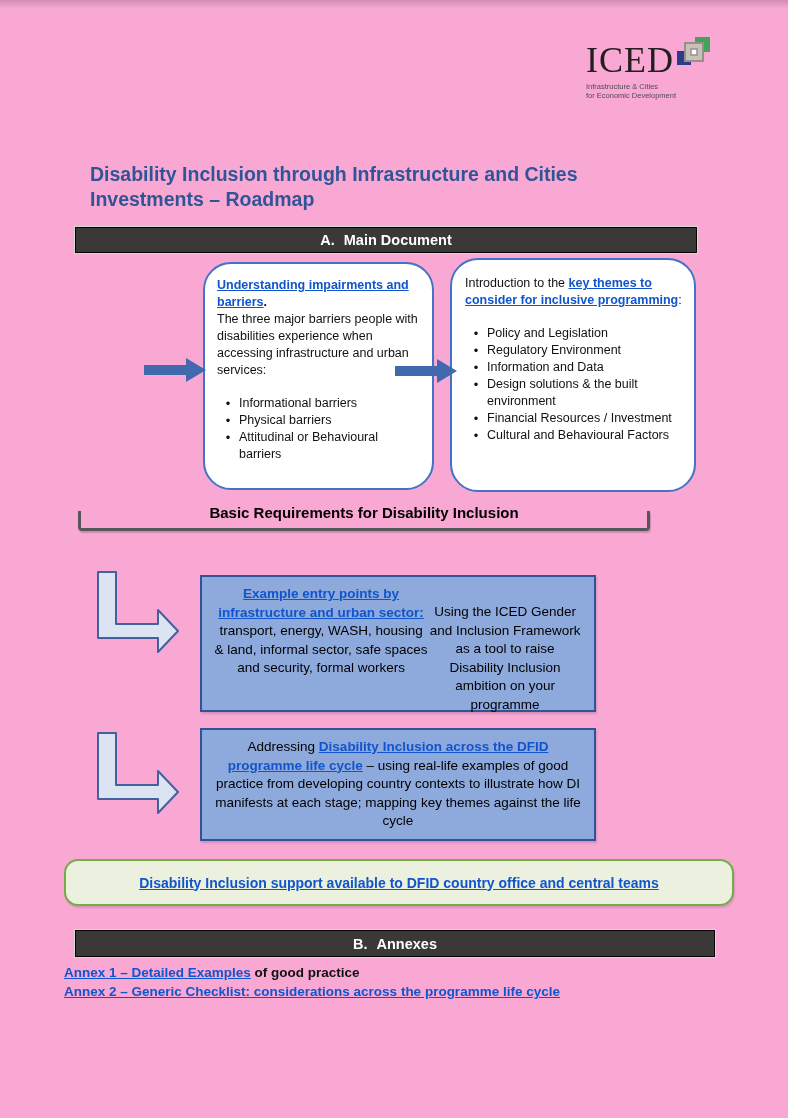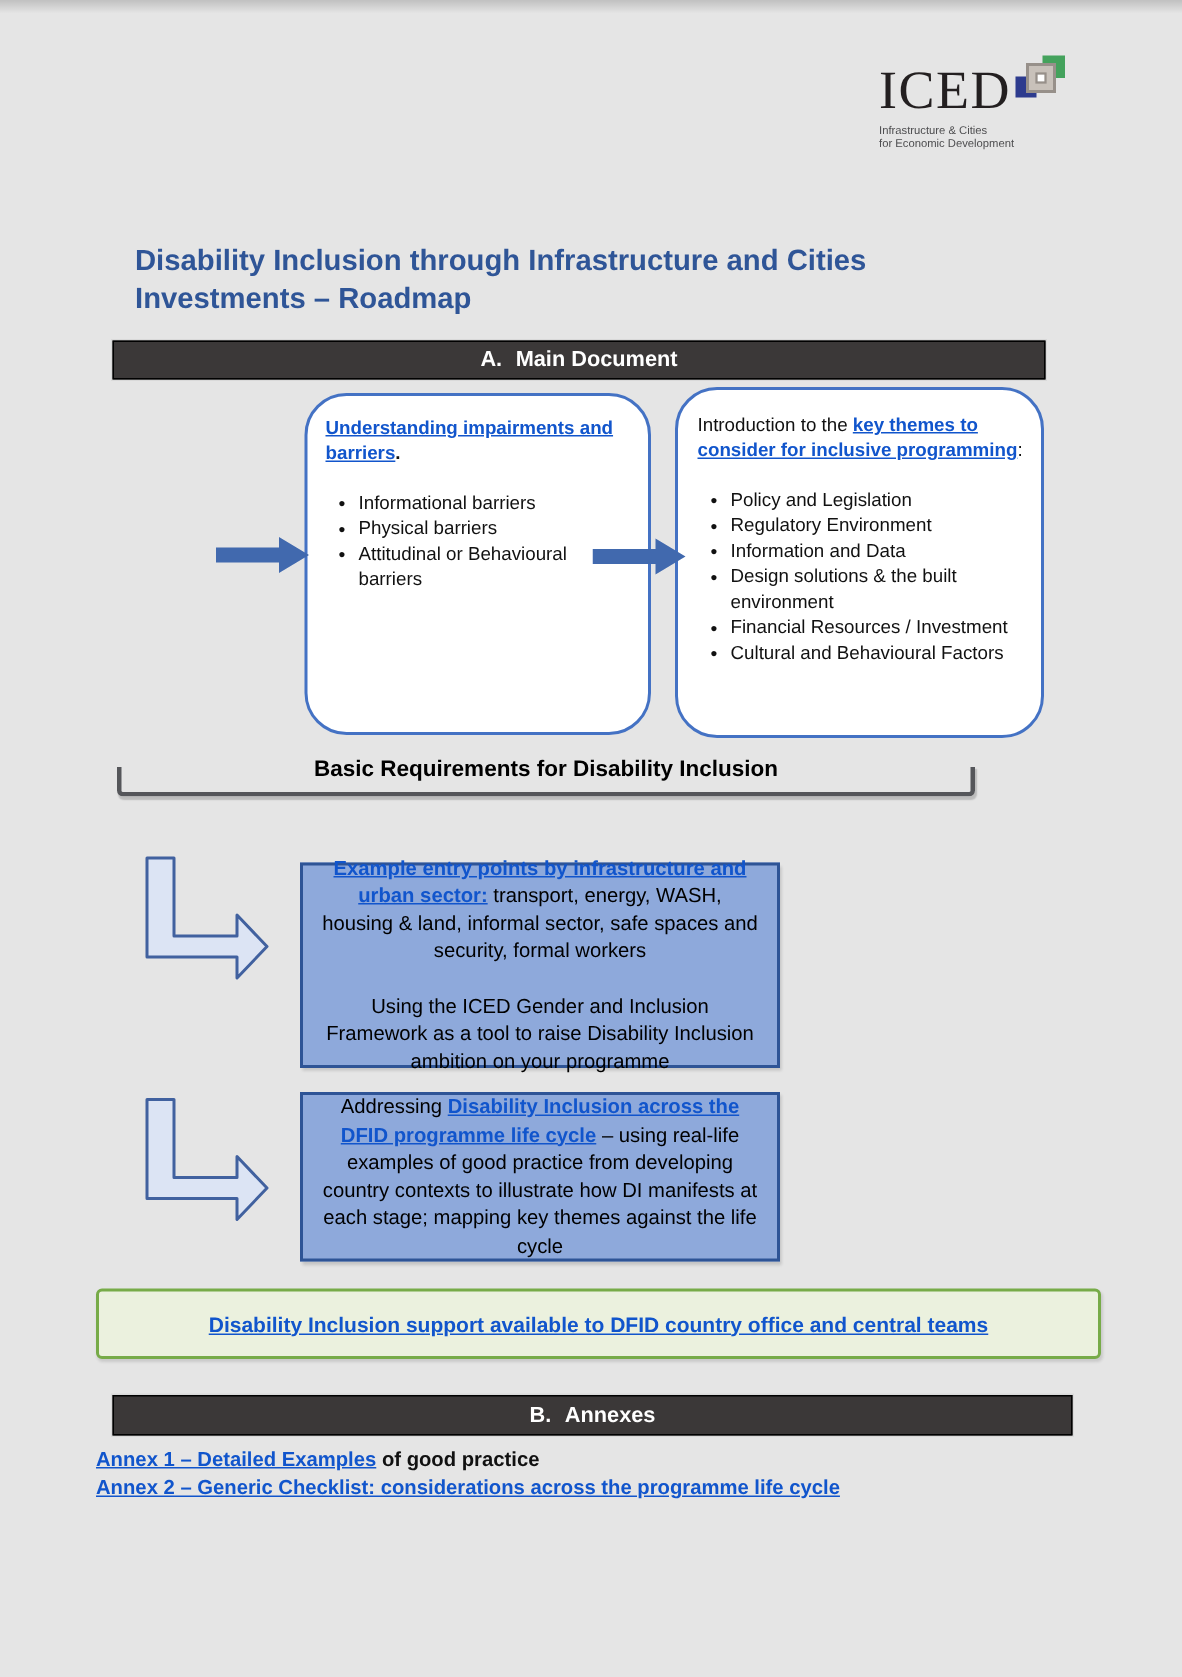--- a/index.html
+++ b/index.html
@@ -1,18 +1,18 @@
 <!DOCTYPE html>
 <html><head>
 <meta charset="utf-8">
 <style>
   * { margin:0; padding:0; box-sizing:border-box; }
   html,body { background:#fff; }
   body { font-family:"Liberation Sans", sans-serif; color:#111; }
-  .page { position:relative; width:788px; height:1118px; background:#e5e5e5; overflow:hidden; }
+  .page { position:relative; width:788px; height:1118px; background:#f9a8d4; overflow:hidden; }
   .page::before { content:""; position:absolute; left:0; top:0; width:100%; height:9px;
     background:linear-gradient(to bottom, rgba(0,0,0,0.16), rgba(0,0,0,0)); pointer-events:none; }
 
   
   .logo { position:absolute; left:586px; top:40px; width:170px; }
   .logo-row { display:flex; align-items:flex-start; }
   .logo-word { font-family:"Liberation Serif", serif; font-size:36px; line-height:40px; color:#231f20; letter-spacing:1px; }
   .logo-mark { margin-left:2px; margin-top:-4px; }
   .logo-tag { font-size:7.5px; line-height:9px; color:#4d4d4f; margin-top:2px; }
 
@@ -46,34 +46,34 @@
 
   
   .brace-caption { position:absolute; left:78px; top:504px; width:572px; text-align:center;
     font-size:15px; font-weight:bold; color:#000; z-index:2; }
   .brace { position:absolute; left:78px; top:511px; width:572px; height:20px;
     border-left:3px solid #55565a; border-right:3px solid #55565a; border-bottom:3px solid #55565a;
     border-bottom-left-radius:4px; border-bottom-right-radius:4px;
     box-shadow:1px 2px 1px rgba(0,0,0,0.18); }
 
   
-  .bluebox { position:absolute; left:200px; width:320px; background:#8ea9db; border:2px solid #2e5496;
+  .bluebox { position:absolute; left:200px; width:396px; background:#8ea9db; border:2px solid #2e5496;
     font-size:13.5px; line-height:18.5px; text-align:center; color:#000;
-    display:flex; flex-direction:column; justify-content:center; padding:8px 12px;
+    display:flex; flex-direction:row; justify-content:center; padding:8px 12px;
     box-shadow:1px 2px 2px rgba(0,0,0,0.15); }
   .bluebox-1 { top:575px; height:137px; }
   .bluebox-2 { top:728px; height:113px; }
   .bluebox p + p { margin-top:18px; }
   .elbow { position:absolute; left:88px; }
   .elbow-1 { top:568px; }
   .elbow-2 { top:729px; }
 
   
   .greenbox { position:absolute; left:64px; top:859px; width:670px; height:47px;
-    background:#ebf1de; border:2.5px solid #77ab48; border-radius:4px;
+    background:#ebf1de; border:2.5px solid #77ab48; border-radius:14px;
     display:flex; align-items:center; justify-content:center;
     font-size:14px; font-weight:bold; box-shadow:1px 2px 2px rgba(0,0,0,0.12); }
 
   
   .annexes { position:absolute; left:64px; top:963px; font-size:13.5px; line-height:19px; font-weight:bold; }
 </style>
 </head>
 <body>
 
 <div class="page">
@@ -101,20 +101,21 @@
   <div class="section-bar bar-a">
     <span class="num">A.</span>
     <span>Main Document</span>
   </div>
 
 
   <div class="rbox box-mid">
     <div>
       <span class="link b">Understanding impairments and barriers</span><span class="b">.</span>
     </div>
+    <div>The three major barriers people with disabilities experience when accessing infrastructure and urban services:</div>
     <ul class="bullets">
       <li>
           <span>Informational barriers</span>
         </li>
       <li>
           <span>Physical barriers</span>
         </li>
       <li>
           <span>Attitudinal or Behavioural barriers</span>
         </li>

